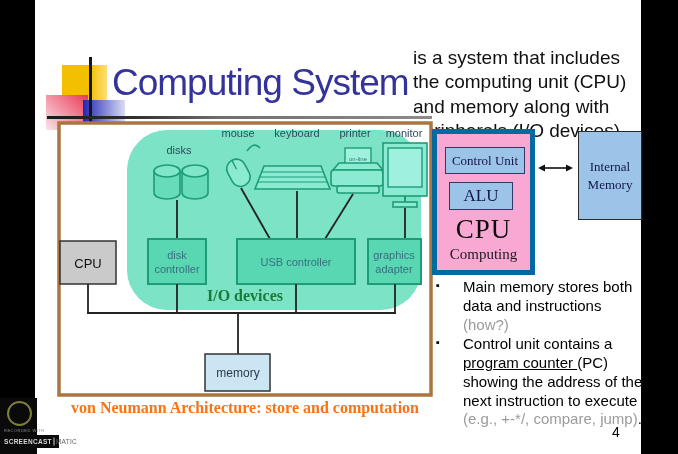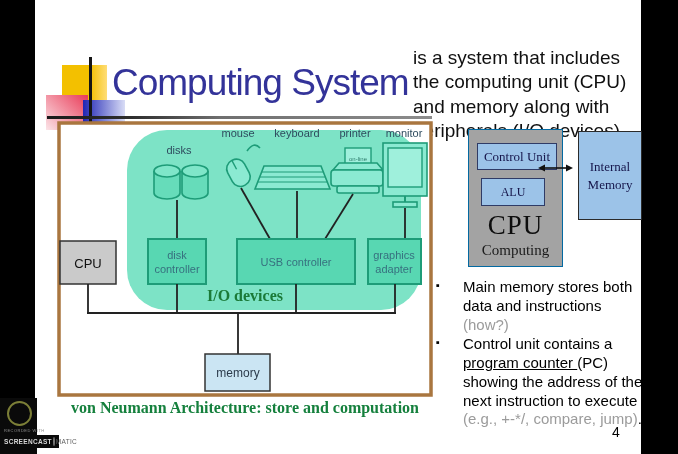--- a/index.html
+++ b/index.html
@@ -27,28 +27,28 @@
   #arch-svg{left:57px;top:121px;}
   .lbl{font-family:"Liberation Sans",sans-serif;font-size:11px;fill:#2E4B5E;}
   .boxlbl{font-family:"Liberation Sans",sans-serif;font-size:11px;fill:#37707F;}
   .io{font-family:"Liberation Serif",serif;font-weight:bold;font-size:16px;fill:#1B7A38;}
   .wire{stroke:#222;stroke-width:1.8;fill:none;}
   .tealbox{fill:#58D7B2;stroke:#1E9C78;stroke-width:2;}
   .icon{fill:#8BEAD2;stroke:#1E9C78;stroke-width:1.6;}
 
   
   #caption{left:57px;top:399px;width:376px;text-align:center;
-    font-family:"Liberation Serif",serif;font-weight:bold;font-size:16px;color:#15803d;}
-
-  
-  #cpu-outer{left:468px;top:129px;width:93px;height:136px;background:#a3a3a3;border:1px solid #0369a1;}
+    font-family:"Liberation Serif",serif;font-weight:bold;font-size:16px;color:#f97316;}
+
+  
+  #cpu-outer{left:432px;top:129px;width:93px;height:136px;background:#f9a8d4;border:5px solid #0369a1;}
   .bluebox{background:#9CC3E8;font-family:"Liberation Serif",serif;color:#15154A;
     display:flex;align-items:center;justify-content:center;text-align:center;}
   #control-unit{left:8px;top:13px;width:78px;height:25px;border:1.5px solid #2F3B66;font-size:13px;}
-  #alu{left:12px;top:48px;width:62px;height:26px;border:1.5px solid #2F3B66;font-size:12px;}
+  #alu{left:12px;top:48px;width:62px;height:26px;border:1.5px solid #2F3B66;font-size:17px;}
   #cpu-big{left:0;top:80px;width:93px;text-align:center;font-family:"Liberation Serif",serif;
     font-size:27px;color:#0d0d0d;letter-spacing:1px;}
   #processor{left:0;top:112px;width:93px;text-align:center;font-family:"Liberation Serif",serif;
     font-size:15px;color:#1a1a1a;}
   #internal-memory{left:572px;top:131px;width:62px;height:87px;border:1px solid #2b2b2b;
     font-size:13px;line-height:1.35;margin-left:6px;}
   #cpu-mem-arrow{left:537px;top:161px;}
 
   
   #bullets{left:434px;top:278px;width:212px;font-size:15px;line-height:1.25;color:#000;}

